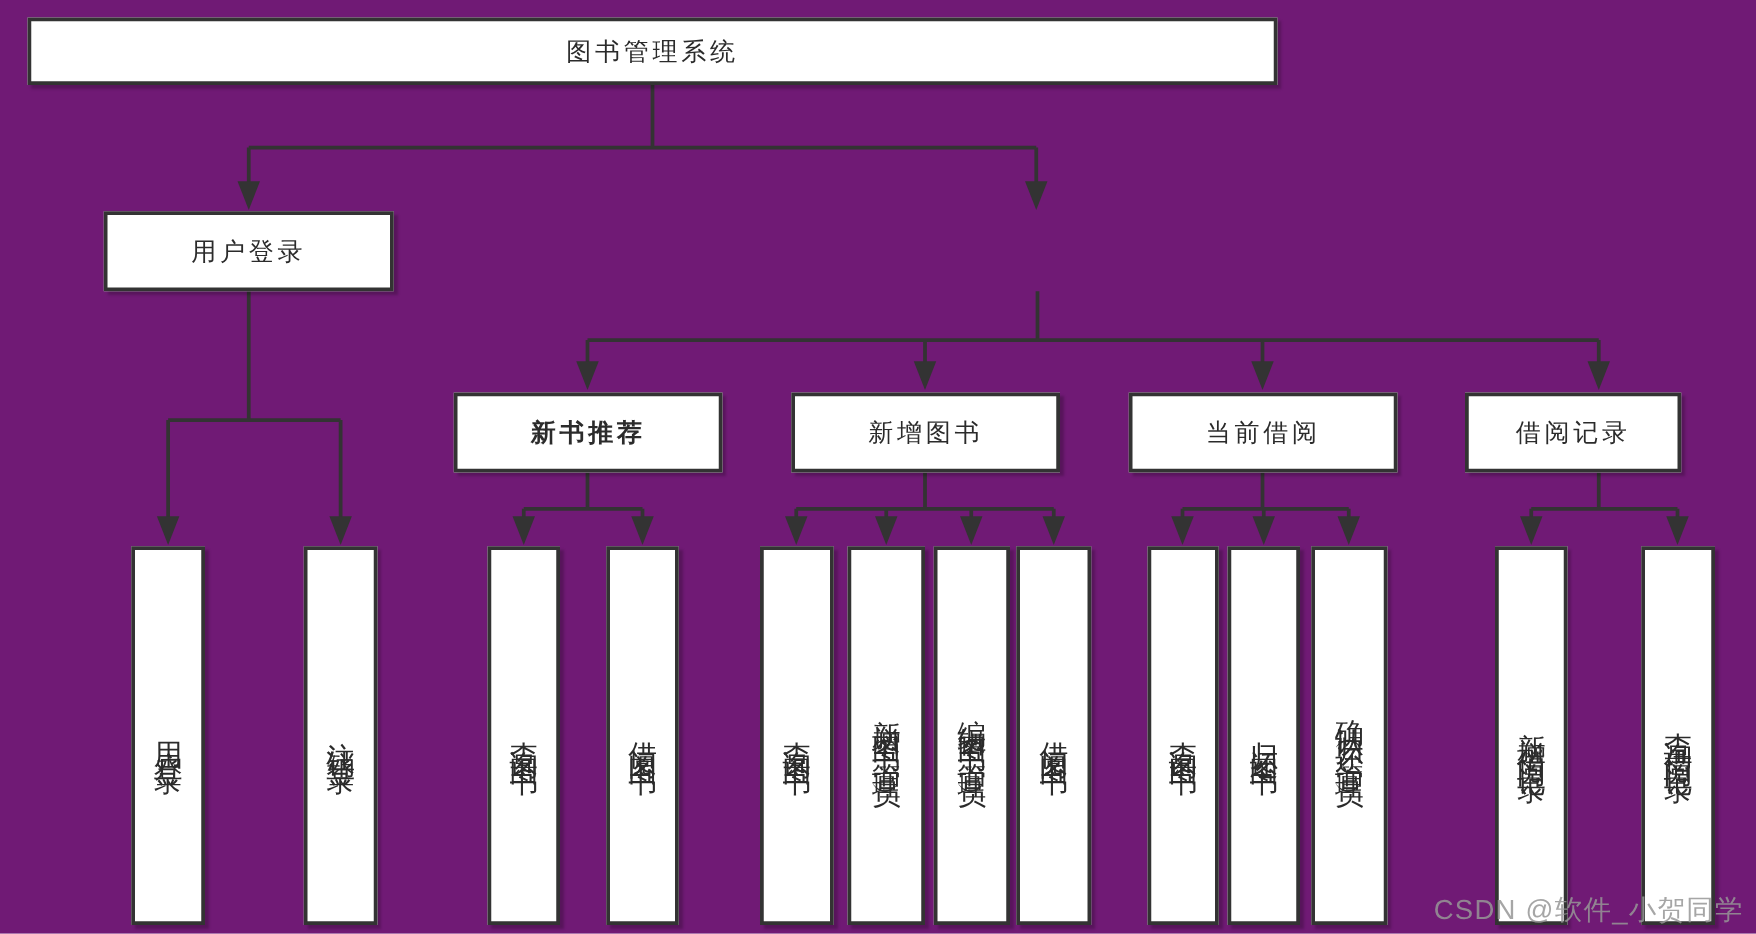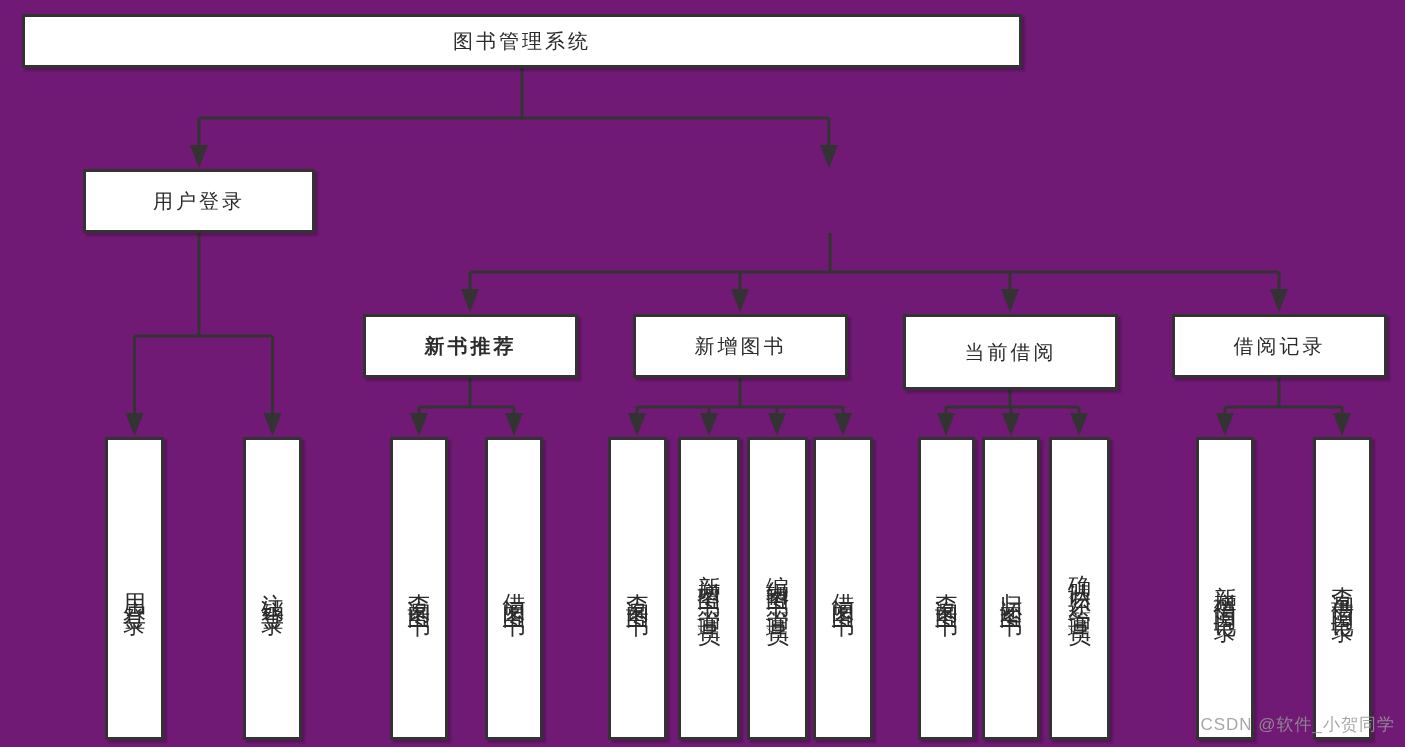--- a/index.html
+++ b/index.html
@@ -30,21 +30,21 @@
     writing-mode: vertical-rl;
     font-size: 23px;
     letter-spacing: 7px;
     line-height: 1;
     white-space: nowrap;
   }
   .watermark {
     position: absolute;
     right: 10px;
     top: 713px;
-    font-size: 17px;
+    font-size: 22px;
     letter-spacing: 1px;
     color: rgba(150,150,150,0.85);
     pointer-events: none;
   }
 </style>
 </head>
 <body>
 
 <div id="stage">
 
@@ -90,22 +90,22 @@
       <path class="arrow" d="M1333 413 L1351 413 L1342 436 Z"></path>
     </g>
   </svg>
 
   <div class="box hbox" style="left:22px; top:14px; width:1000px; height:54px;">图书管理系统</div>
 
   <div class="box hbox" style="left:83px; top:169px; width:232px; height:64px;">用户登录</div>
 
   <div class="box hbox" style="left:363px; top:314px; width:215px; height:64px;font-weight:bold;">新书推荐</div>
   <div class="box hbox" style="left:633px; top:314px; width:215px; height:64px;">新增图书</div>
-  <div class="box hbox" style="left:903px; top:314px; width:215px; height:76px;">当前借阅</div>
-  <div class="box hbox" style="left:1172px; top:314px; width:215px; height:64px;">借阅记录</div>
+  <div class="box hbox" style="left:903px; top:314px; width:215px; height:64px;">当前借阅</div>
+  <div class="box hbox" style="left:1172px; top:314px; width:173px; height:64px;">借阅记录</div>
 
   <div class="box vbox" style="left:105px; top:437px; width:59px; height:303px;">
     <span>用户登录</span>
   </div>
   <div class="box vbox" style="left:243px; top:437px; width:59px; height:303px;">
     <span>注销登录</span>
   </div>
 
   <div class="box vbox" style="left:390px; top:437px; width:58px; height:303px;">
     <span>查询图书</span>

